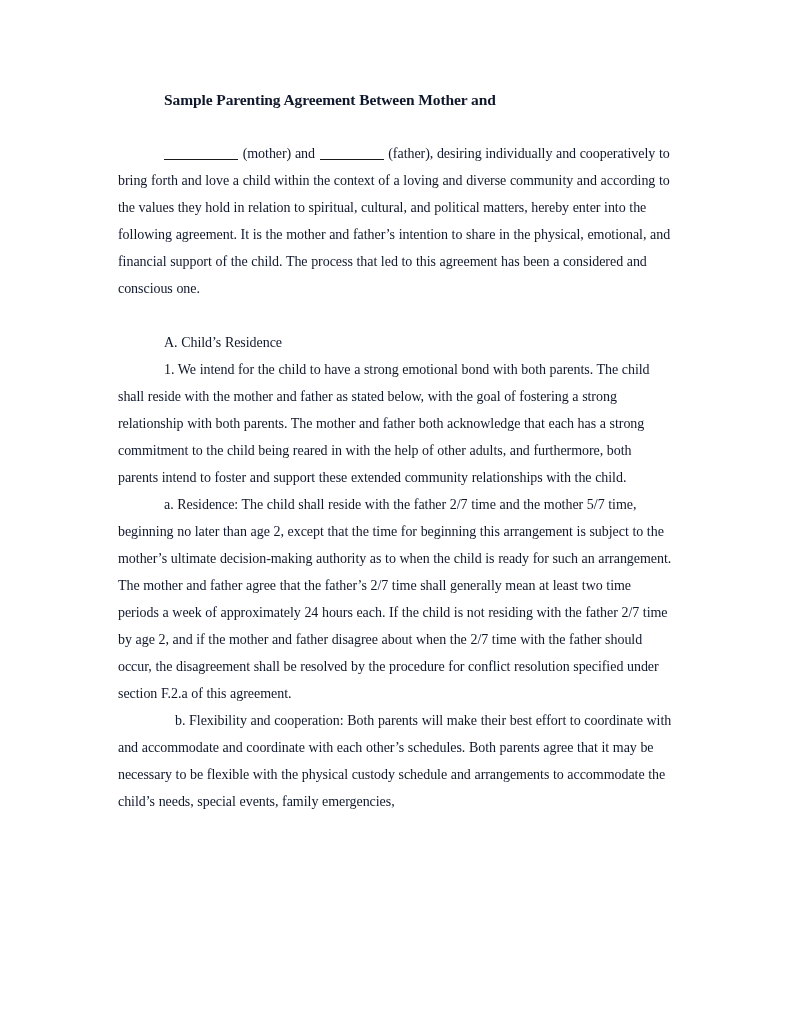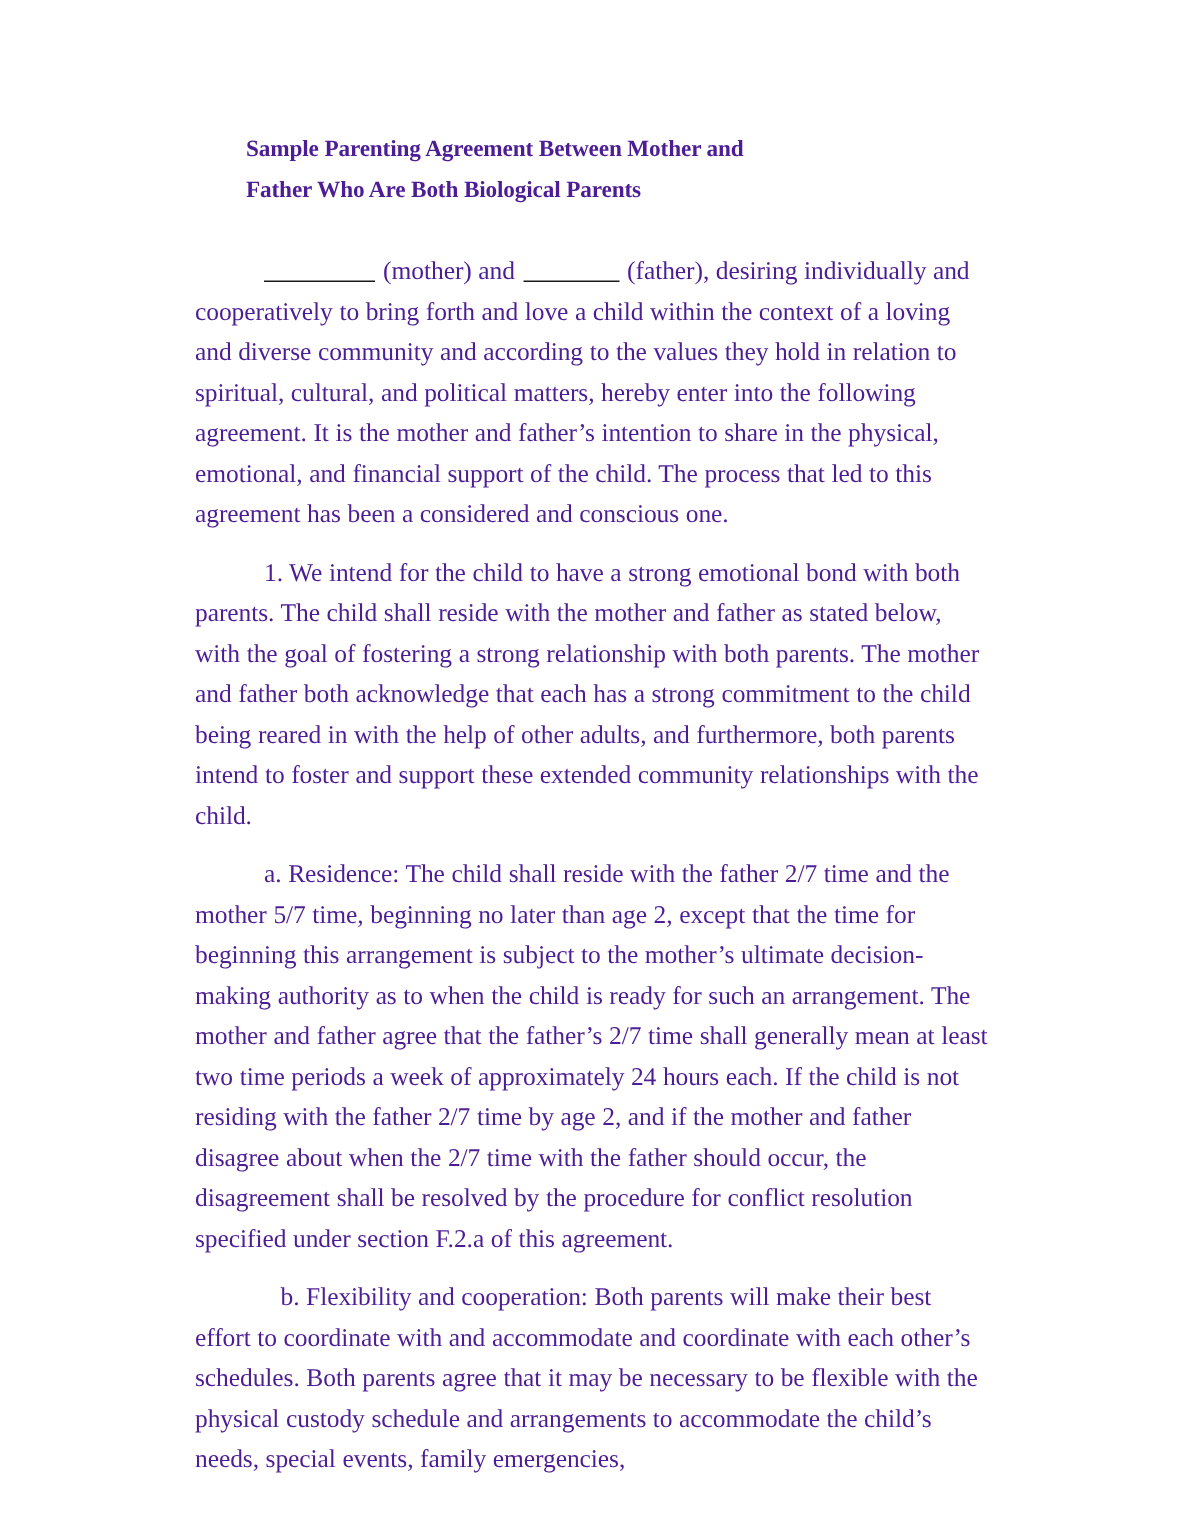--- a/index.html
+++ b/index.html
@@ -8,45 +8,45 @@
     padding: 0;
     background: #ffffff;
   }
   .page {
     position: relative;
     width: 790px;
     height: 1022px;
     background: #ffffff;
     overflow: hidden;
     font-family: "Liberation Serif", "DejaVu Serif", serif;
-    color: #4c1d95;
+    color: #0f172a;
   }
   .doc-body {
     position: absolute;
     left: 118px;
     top: 86px;
     width: 556px;
   }
   .title-block {
     margin: 0;
     padding: 0;
   }
   .title-line {
     font-weight: bold;
     font-size: 15.5px;
     line-height: 27px;
     text-indent: 46px;
     letter-spacing: -0.1px;
     white-space: nowrap;
   }
   .para {
-    font-size: 17px;
+    font-size: 14px;
     line-height: 27px;
     text-align: left;
-    margin: 12px;
+    margin: 0;
     letter-spacing: -0.05px;
     word-spacing: 0.2px;
     font-family: Liberation Serif, serif;
   }
   .para.gap-before {
     margin-top: 27px;
   }
   .indent-half {
     text-indent: 46px;
   }
@@ -72,27 +72,27 @@
   }
 </style>
 </head>
 <body>
 
 <div class="page">
   <div class="doc-body">
 
     <div class="title-block">
       <div class="title-line">Sample Parenting Agreement Between Mother and</div>
-      <div class="title-line">Father Who Are Both Biological Parents</div>
     </div>
 
     <p class="para indent-first gap-before">
       <span class="blank-long"></span><span> (mother) and </span><span class="blank-short"></span><span> (father), desiring individually and cooperatively to bring forth and love a child within the context of a loving and diverse community and according to the values they hold in relation to spiritual, cultural, and political matters, hereby enter into the following agreement. It is the mother and father’s intention to share in the physical, emotional, and financial support of the child. The process that led to this agreement has been a considered and conscious one.</span>
     </p>
 
+    <p class="para indent-half gap-before">A. Child’s Residence</p>
 
     <p class="para indent-half">1. We intend for the child to have a strong emotional bond with both parents. The child shall reside with the mother and father as stated below, with the goal of fostering a strong relationship with both parents. The mother and father both acknowledge that each has a strong commitment to the child being reared in with the help of other adults, and furthermore, both parents intend to foster and support these extended community relationships with the child.</p>
 
 
     <p class="para indent-half">a. Residence: The child shall reside with the father 2/7 time and the mother 5/7 time, beginning no later than age 2, except that the time for beginning this arrangement is subject to the mother’s ultimate decision-making authority as to when the child is ready for such an arrangement. The mother and father agree that the father’s 2/7 time shall generally mean at least two time periods a week of approximately 24 hours each. If the child is not residing with the father 2/7 time by age 2, and if the mother and father disagree about when the 2/7 time with the father should occur, the disagreement shall be resolved by the procedure for conflict resolution specified under section F.2.a of this agreement.</p>
 
     <p class="para indent-deep">b. Flexibility and cooperation: Both parents will make their best effort to coordinate with and accommodate and coordinate with each other’s schedules. Both parents agree that it may be necessary to be flexible with the physical custody schedule and arrangements to accommodate the child’s needs, special events, family emergencies,</p>
 
   </div>
 </div>

